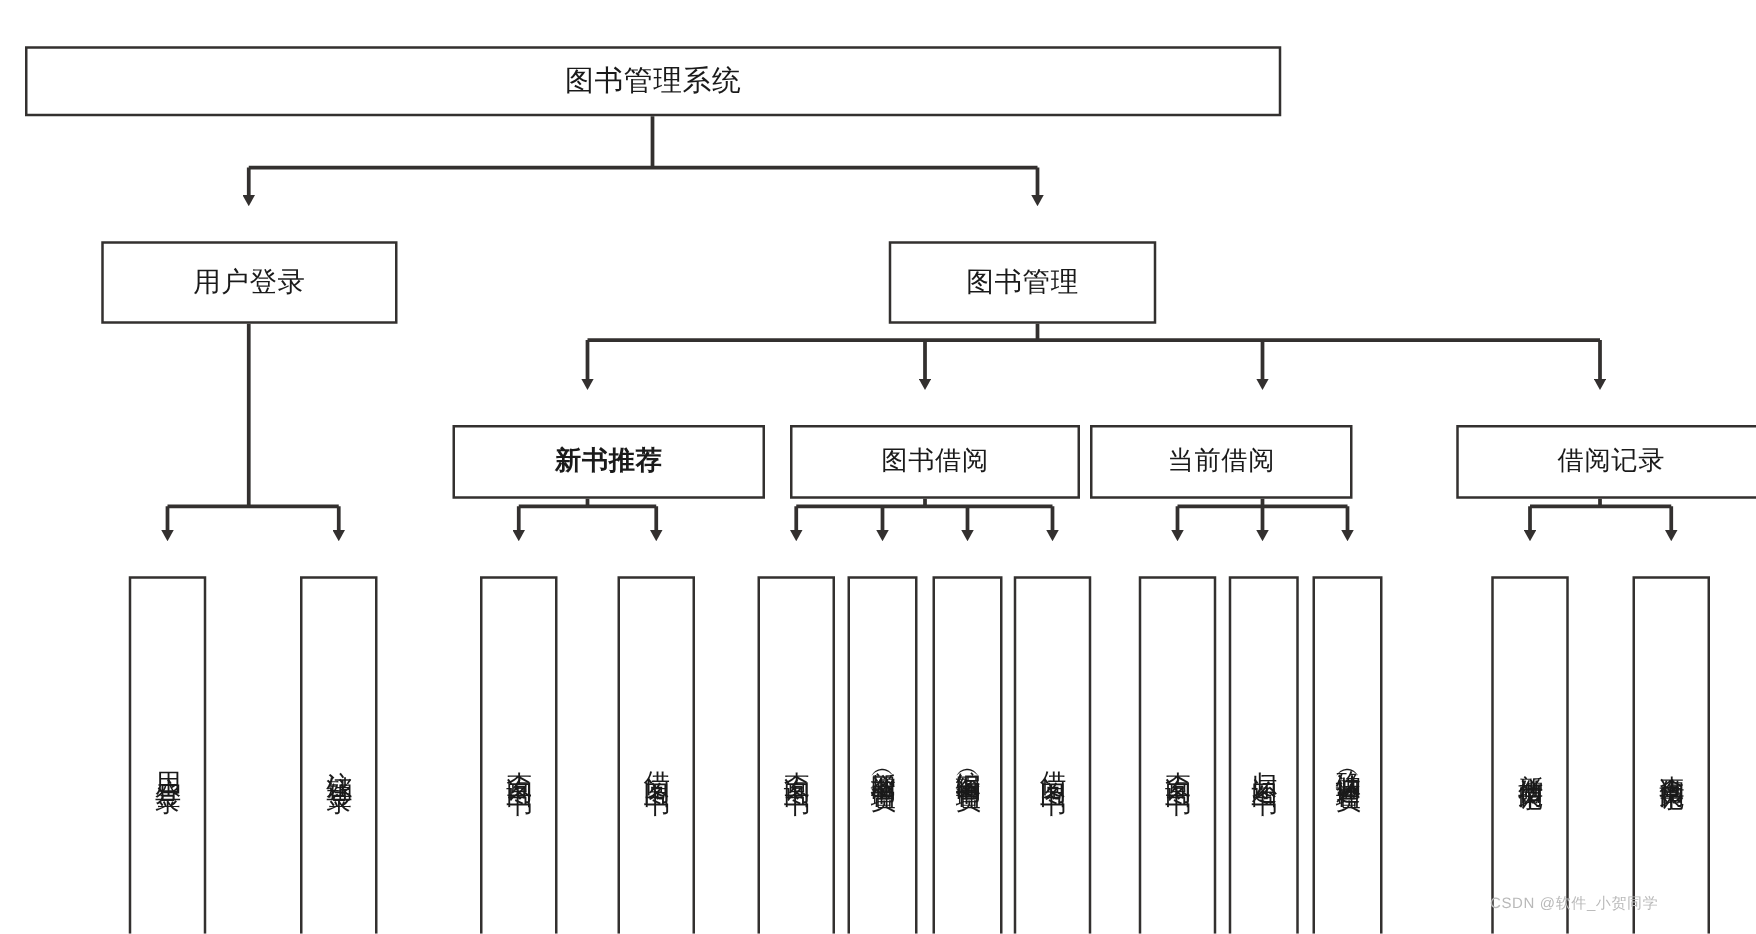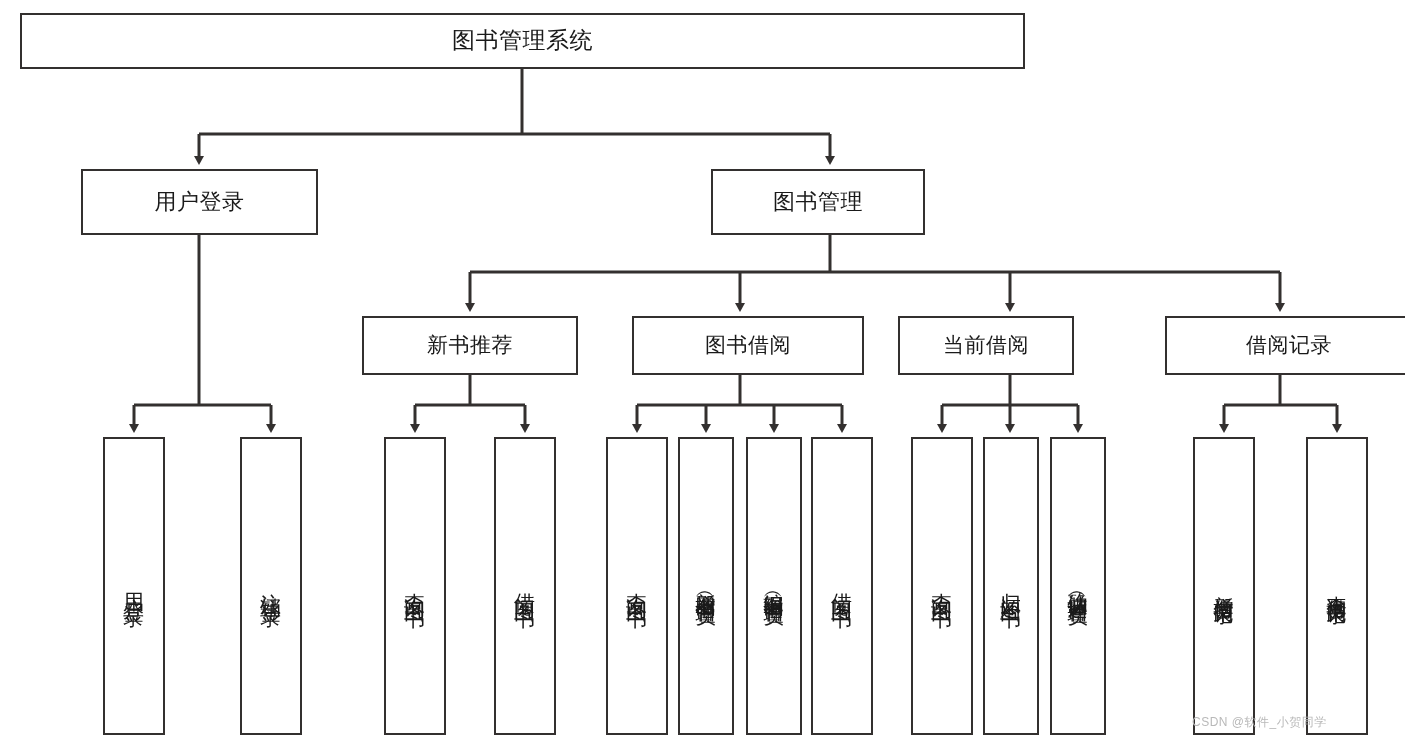--- a/index.html
+++ b/index.html
@@ -27,20 +27,21 @@
   }
   .node {
     position: absolute;
     box-sizing: border-box;
     background: #ffffff;
     border: 2px solid #33302f;
     display: flex;
     align-items: center;
     justify-content: center;
     color: #1a1a1a;
+    margin-top: 24px;
   }
   .node .label {
     display: block;
     text-align: center;
     line-height: 1.18;
     letter-spacing: 0.5px;
   }
   
   .node.root {
     left: 20px;
@@ -58,23 +59,23 @@
   .node.lvl2 .label { font-size: 22px; }
   .node.n-user-login  { left: 81px;  width: 237px; }
   .node.n-book-manage { left: 711px; width: 214px; }
 
   
   .node.lvl3 {
     top: 316px;
     height: 59px;
   }
   .node.lvl3 .label { font-size: 21px; }
-  .node.n-new-rec  { left: 362px;  width: 216px; }
+  .node.n-new-rec  { left: 362px;  width: 250px; font-weight: bold; }
   .node.n-borrow   { left: 632px;  width: 232px; }
-  .node.n-current  { left: 898px;  width: 176px; }
+  .node.n-current  { left: 872px;  width: 210px; }
   .node.n-history  { left: 1165px; width: 248px; }
 
   
   .node.leaf {
     top: 437px;
     height: 298px;
     align-items: center;
     justify-content: center;
     padding: 6px 0;
   }

